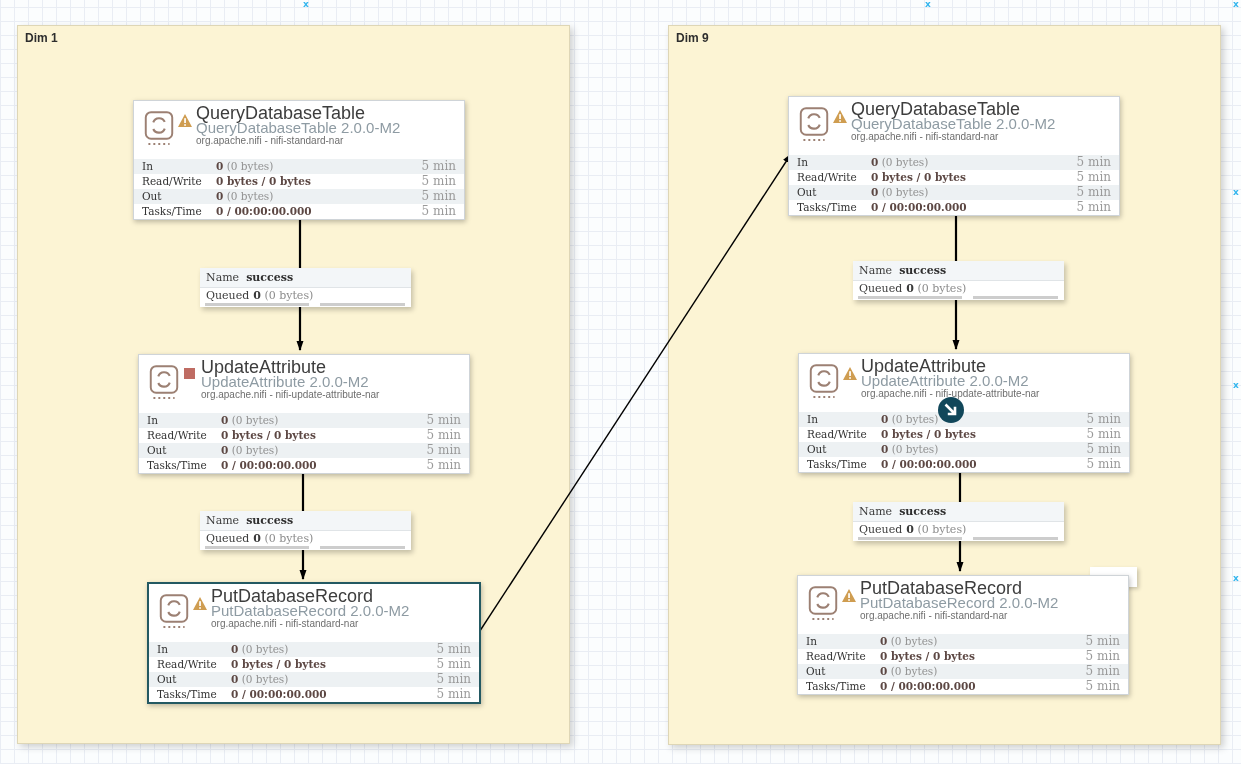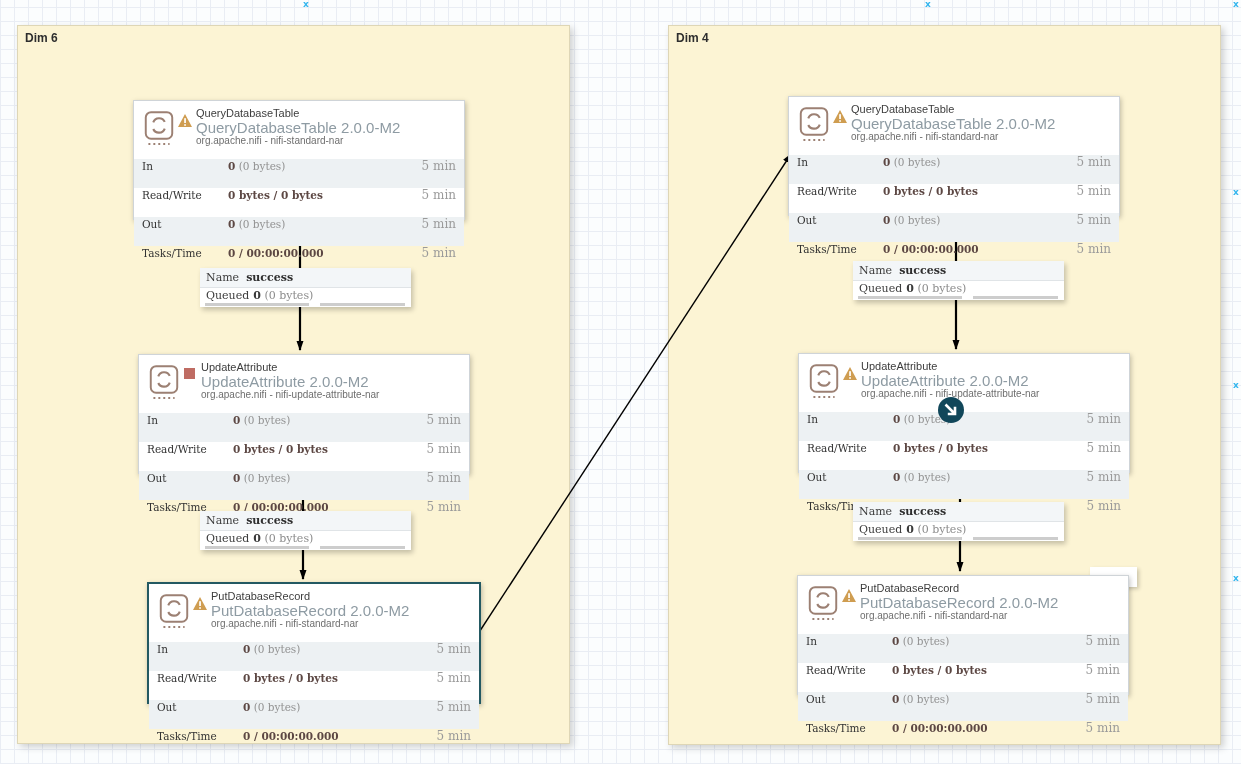--- a/index.html
+++ b/index.html
@@ -22,30 +22,30 @@
     position:absolute;width:330px;height:118px;background:#fff;
     border:1px solid #cfd4d8;box-shadow:1px 2px 5px rgba(0,0,0,0.25);
     z-index:3;box-sizing:content-box;
   }
   .proc.selected{border:2px solid #235962;margin-left:-1px;margin-top:-1px;}
   .proc-header{position:relative;height:58px;}
   .picon{position:absolute;left:10px;top:8px;width:30px;height:40px;}
   .pstatus{position:absolute;left:44px;top:12px;width:14px;height:13px;}
   .stopped-square{position:absolute;left:45px;top:13px;width:11px;height:11px;background:#bf6c63;}
   .ptitles{position:absolute;left:62px;top:5px;}
-  .pname{font-size:11px;color:#3d3d3d;line-height:15px;}
+  .pname{font-size:18px;color:#3d3d3d;line-height:15px;}
   .ptype{font-size:15px;color:#8e9ba3;line-height:14px;}
   .pbundle{font-size:10px;color:#6e6e6e;line-height:12px;}
   .prow{
-    position:relative;height:29px;line-height:15px;
+    position:relative;height:15px;line-height:15px;
     font-family:"DejaVu Serif",serif;font-size:10.5px;color:#333;padding-left:8px;
   }
   .prow.odd{background:#edf1f3;}
   .plabel{position:absolute;left:8px;}
-  .pval{position:absolute;left:94px;color:#5c4743;}
+  .pval{position:absolute;left:82px;color:#5c4743;}
   .pval b{color:#5c4743;}
   .pval .muted{color:#929292;font-weight:normal;}
   .pwin{position:absolute;right:8px;color:#9a9a9a;font-size:12px;}
   .conn{
     position:absolute;width:211px;height:39px;background:#fff;
     box-shadow:2px 3px 5px rgba(0,0,0,0.22);z-index:4;box-sizing:border-box;
   }
   .conn-row1{
     height:19px;line-height:19px;background:#f3f6f8;border-bottom:1px solid #e0e4e7;
     font-family:"DejaVu Serif",serif;font-size:11px;color:#3c3c3c;padding-left:6px;
@@ -65,24 +65,24 @@
     position:absolute;z-index:7;color:#35b6ee;font-size:9px;font-weight:bold;
     transform:translate(-50%,-50%);font-family:"DejaVu Sans",sans-serif;
   }
 </style>
 </head>
 <body>
 
 <div id="canvas">
 
   <div class="group" style="left:17px;top:25px;width:553px;height:719px;">
-    <div class="group-title">Dim 6</div>
+    <div class="group-title">Dim 1</div>
   </div>
   <div class="group" style="left:668px;top:25px;width:553px;height:720px;">
-    <div class="group-title">Dim 4</div>
+    <div class="group-title">Dim 9</div>
   </div>
 
   <svg id="lines" width="1241" height="764">
     <defs>
       <marker id="arr" markerUnits="userSpaceOnUse" markerWidth="12" markerHeight="10" refX="9" refY="3.5" orient="auto">
         <path d="M0,0 L10,3.5 L0,7 Z" fill="#000"></path>
       </marker>
     </defs>
     <line x1="300" y1="218" x2="300" y2="350" stroke="#000" stroke-width="2.2" marker-end="url(#arr)"></line>
     <line x1="303" y1="472" x2="303" y2="579" stroke="#000" stroke-width="2.2" marker-end="url(#arr)"></line>

